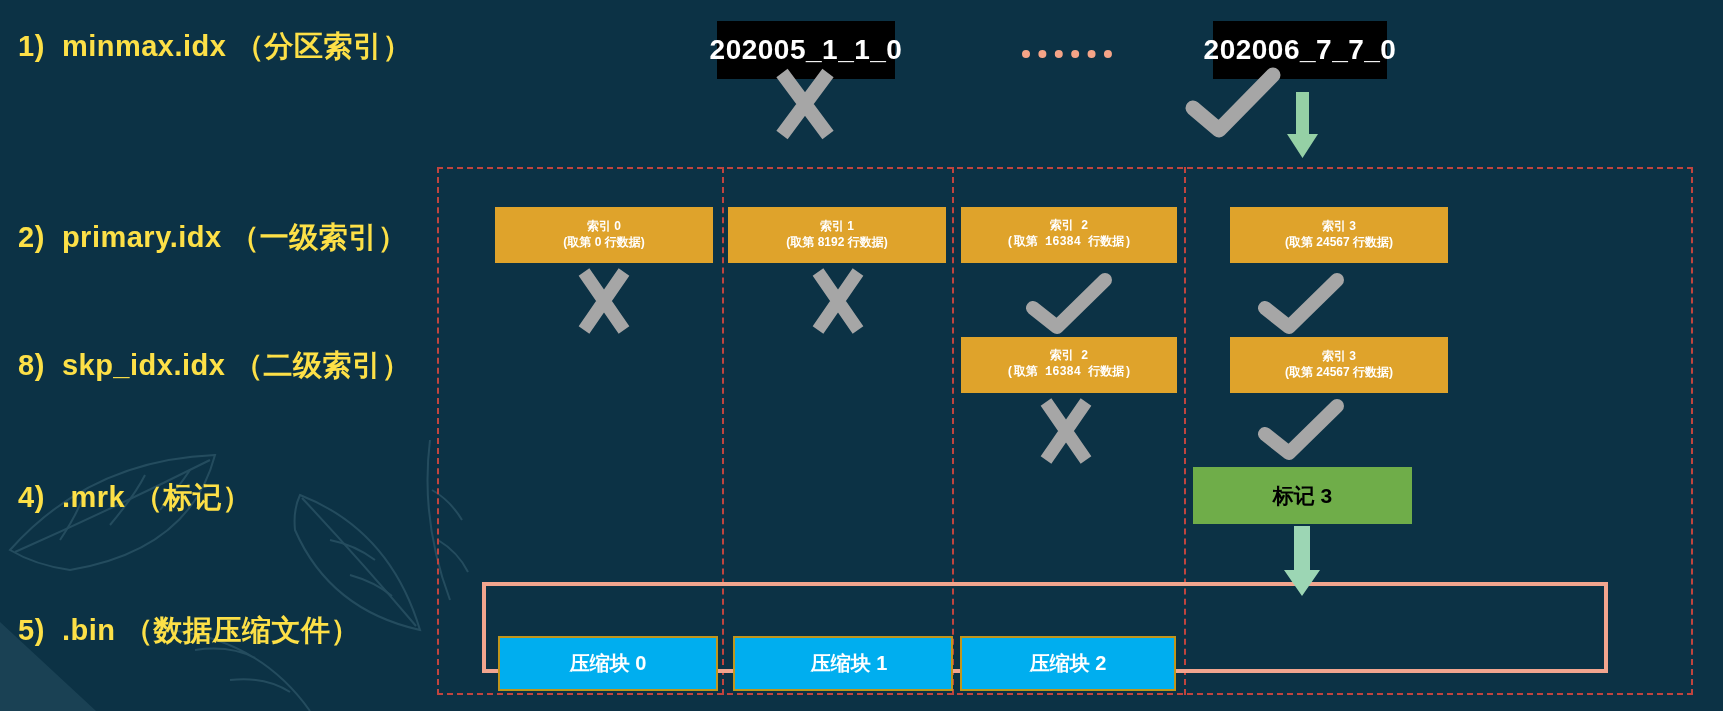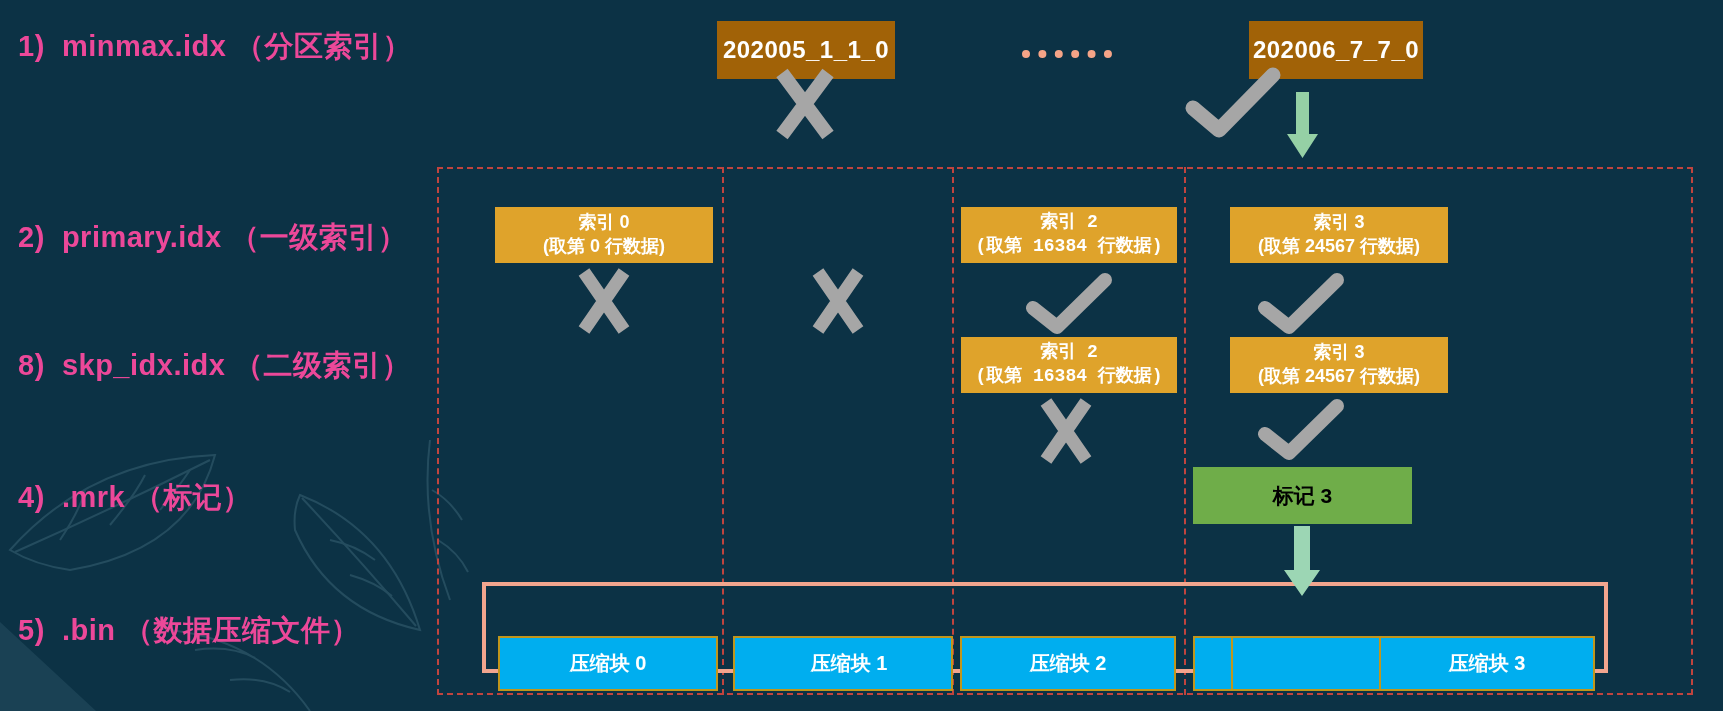--- a/index.html
+++ b/index.html
@@ -18,42 +18,42 @@
     border:2px dashed #C1443E; box-sizing:border-box; z-index:1;
   }
   .vdash{
     position:absolute; top:167px; height:528px; width:0;
     border-left:2px dashed #C1443E; z-index:1;
   }
   .vd1{left:722px;} .vd2{left:952px;} .vd3{left:1184px;}
 
   
   .rl{
-    position:absolute; left:18px; color:#ec4899; font-size:29px;
+    position:absolute; left:18px; color:#fde047; font-size:29px;
     line-height:36px; white-space:pre; z-index:3; letter-spacing:.5px;
   }
   .rl1{top:28px;} .rl2{top:219px;} .rl3{top:347px;} .rl4{top:479px;} .rl5{top:612px;}
 
   
   .pbox{
-    position:absolute; top:21px; height:58px; background:#a16207; color:#fff;
-    font-size:24px; display:flex; align-items:center; justify-content:center;
+    position:absolute; top:21px; height:58px; background:#000000; color:#fff;
+    font-size:28px; display:flex; align-items:center; justify-content:center;
     z-index:3; letter-spacing:.5px;
   }
-  .p1{left:717px; width:178px;} .p2{left:1213px; width:174px;margin-left:36px;}
+  .p1{left:717px; width:178px;} .p2{left:1213px; width:174px;}
   .dots{
     position:absolute; left:1022px; top:50px; width:90px; height:0;
     border-top:8px dotted #F5A487; z-index:3;
   }
 
   
   .obox{
     position:absolute; height:56px; background:#DFA32B; color:#fff;
     text-align:center; display:flex; flex-direction:column; justify-content:center;
-    font-size:18px; line-height:1.32; z-index:3;
+    font-size:12px; line-height:1.32; z-index:3;
   }
   .r2{top:207px;} .r3{top:337px;}
   .c0{left:495px; width:218px;} .c1{left:728px; width:218px;}
   .c2{left:961px; width:216px;font-family:Liberation Mono, monospace;} .c3{left:1193px; width:218px;margin-left:37px;}
 
   
   .mark{position:absolute; z-index:4;}
 
   
   .gbox{
@@ -119,20 +119,24 @@
     <path d="M10 42 L36 64 L90 9" stroke="#A6A6A6" stroke-width="15" fill="none" stroke-linecap="round" stroke-linejoin="round"></path>
   </svg>
   <svg class="mark" style="left:1286px;top:92px" width="33" height="66" viewBox="0 0 33 66">
     <path d="M10 0 H23 V42 H32 L16.5 66 L1 42 H10 Z" fill="#95D0A5"></path>
   </svg>
 
   <div class="obox r2 c0">
     <span>索引 0</span>
     <span>(取第 0 行数据)</span>
   </div>
+  <div class="obox r2 c1">
+    <span>索引 1</span>
+    <span>(取第 8192 行数据)</span>
+  </div>
   <div class="obox r2 c2">
     <span>索引 2</span>
     <span>(取第 16384 行数据)</span>
   </div>
   <div class="obox r2 c3">
     <span>索引 3</span>
     <span>(取第 24567 行数据)</span>
   </div>
 
   <svg class="mark" style="left:576px;top:266px" width="56" height="70" viewBox="0 0 56 70">
@@ -166,19 +170,14 @@
 
   <div class="gbox">标记 3</div>
   <svg class="mark" style="left:1283px;top:526px" width="38" height="70" viewBox="0 0 38 70">
     <path d="M11 0 H27 V44 H37 L19 70 L1 44 H11 Z" fill="#9CD6B4"></path>
   </svg>
 
   <div class="bin-wrap"></div>
   <div class="bbox bb0">压缩块 0</div>
   <div class="bbox bb1">压缩块 1</div>
   <div class="bbox bb2">压缩块 2</div>
-  <div class="bbox bb3">
-    <i class="seg-div sd1"></i>
-    <i class="seg-div sd2"></i>
-    <span class="seg-label">压缩块 3</span>
-  </div>
 
 </div>
 
 </body></html>

